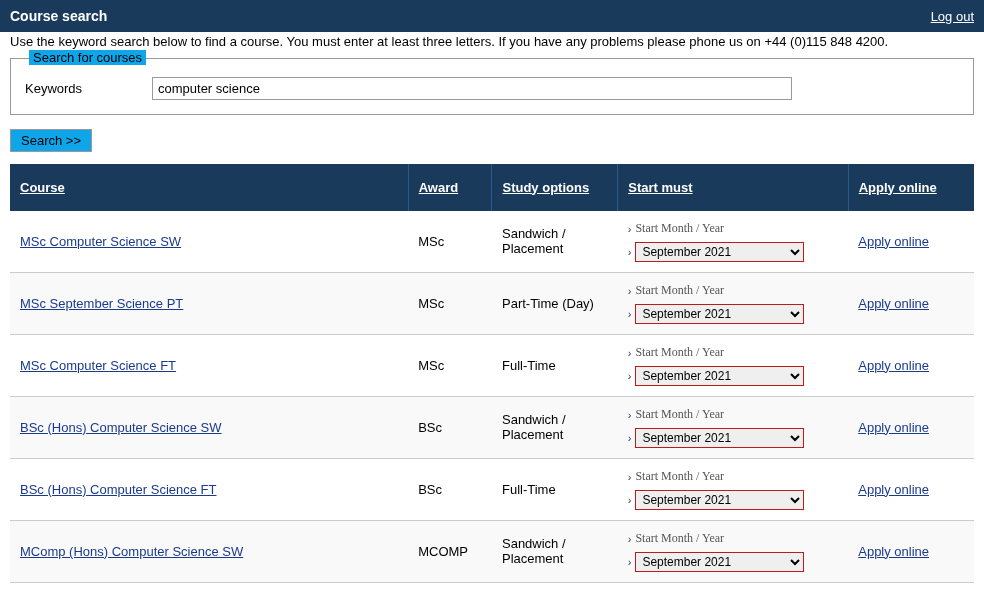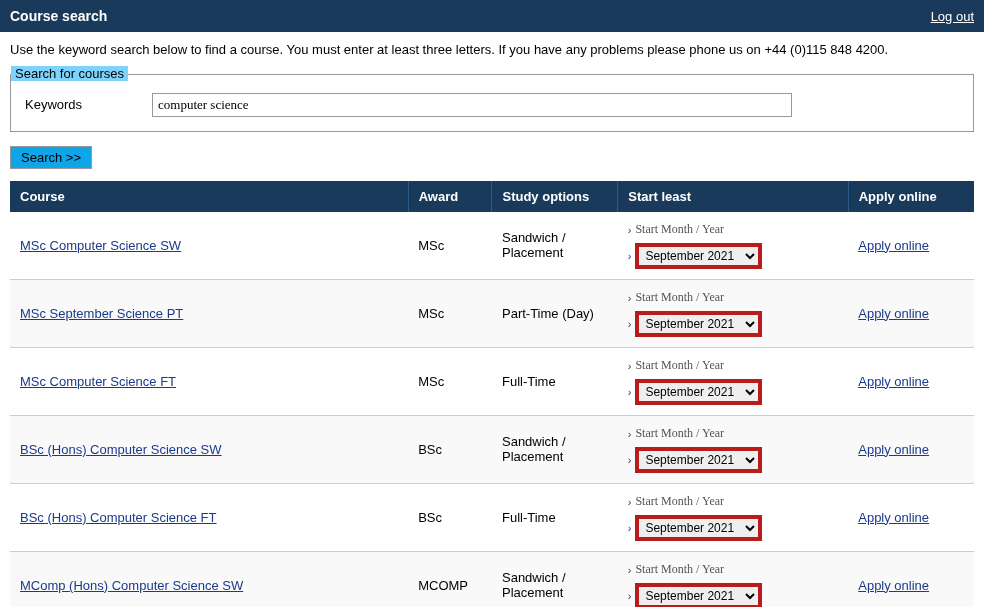--- a/index.html
+++ b/index.html
@@ -26,56 +26,55 @@
     }
     .logout-link {
       color: #fff;
       text-decoration: underline;
       cursor: pointer;
       font-size: 13px;
     }
 
     
     .intro-text {
-      padding: 8px 10px;
+      padding: 0 10px;
       font-size: 13px;
       line-height: 1.5;
     }
 
     
     .search-box {
       border: 1px solid #999;
       margin: 6px 10px;
       padding: 10px 14px 14px;
       position: relative;
     }
     .search-box-legend {
       position: absolute;
       top: -9px;
-      left: 0;
-      background: #7dd3fc;
+      left: 18px;
+      background: #0ea5e9;
       padding: 0 4px;
       font-size: 13px;
     }
     .search-row {
       display: flex;
       align-items: center;
       margin-top: 8px;
       gap: 7px;
     }
     .search-label {
       width: 120px;
       font-size: 13px;
     }
     .search-input {
       width: 640px;
       padding: 3px 5px;
       font-size: 13px;
       border: 1px solid #999;
-      font-family: Liberation Serif, serif;
     }
 
     
     .search-btn-area {
       padding: 8px 10px;
     }
     .search-btn {
       font-size: 13px;
       padding: 3px 10px;
       cursor: pointer;
@@ -88,24 +87,25 @@
       width: calc(100% - 20px);
       margin: 4px 10px;
       border-collapse: collapse;
       font-size: 13px;
     }
     .results-table thead tr {
       background: #1a3a5c;
       color: #fff;
     }
     .results-table thead th {
-      padding: 8px 10px;
+      padding: 16px 10px;
       text-align: left;
       font-weight: bold;
       border-right: 1px solid #2a5a8c;
+      text-decoration: underline;
     }
     .results-table thead th:last-child {
       border-right: none;
     }
     .results-table tbody tr {
       border-bottom: 1px solid #ccc;
     }
     .results-table tbody tr:nth-child(even) {
       background: #f9f9f9;
     }
@@ -140,22 +140,22 @@
     }
     .start-month-label {
       font-size: 12px;
       color: #555;
       margin-bottom: 2px;
       font-family: Liberation Serif, serif;
     }
     .month-select {
       font-size: 12px;
       padding: 1px 2px;
-      border: 4px solid #b91c1c;
-      width: 127px;
+      border: 1px solid #b91c1c;
+      width: 169px;
     }
 
     
     .apply-link {
       color: #1a3a8c;
       text-decoration: underline;
       cursor: pointer;
       white-space: nowrap;
     }
 
@@ -187,21 +187,21 @@
 <div class="search-btn-area">
   <button class="search-btn">Search &gt;&gt;</button>
 </div>
 
 <table class="results-table">
   <thead>
     <tr>
       <th class="col-course">Course</th>
       <th class="col-award">Award</th>
       <th class="col-study">Study options</th>
-      <th class="col-start">Start least</th>
+      <th class="col-start">Start must</th>
       <th class="col-apply">Apply online</th>
     </tr>
   </thead>
   <tbody id="table-body">
   <tr>
         <td class="col-course"><span class="course-link">MSc Computer Science SW</span></td>
         <td class="col-award">MSc</td>
         <td class="col-study">Sandwich / Placement</td>
         <td class="col-start start-date-cell">
           <div class="start-date-row">

